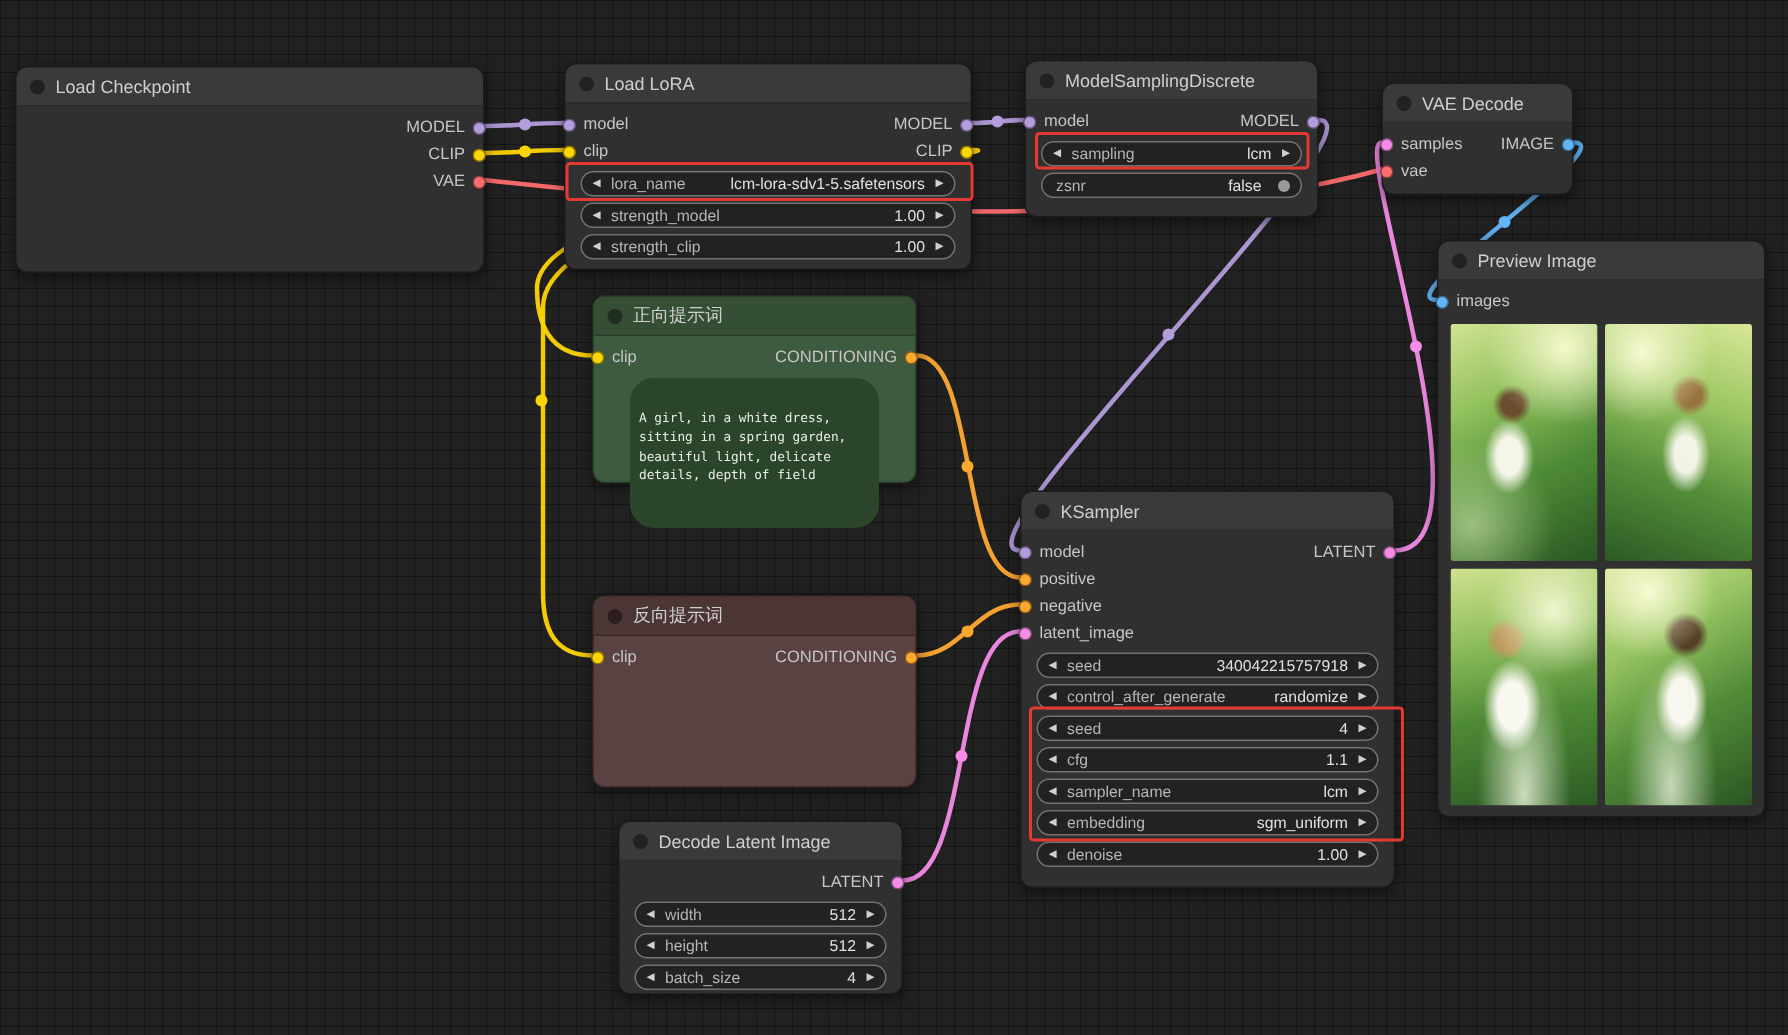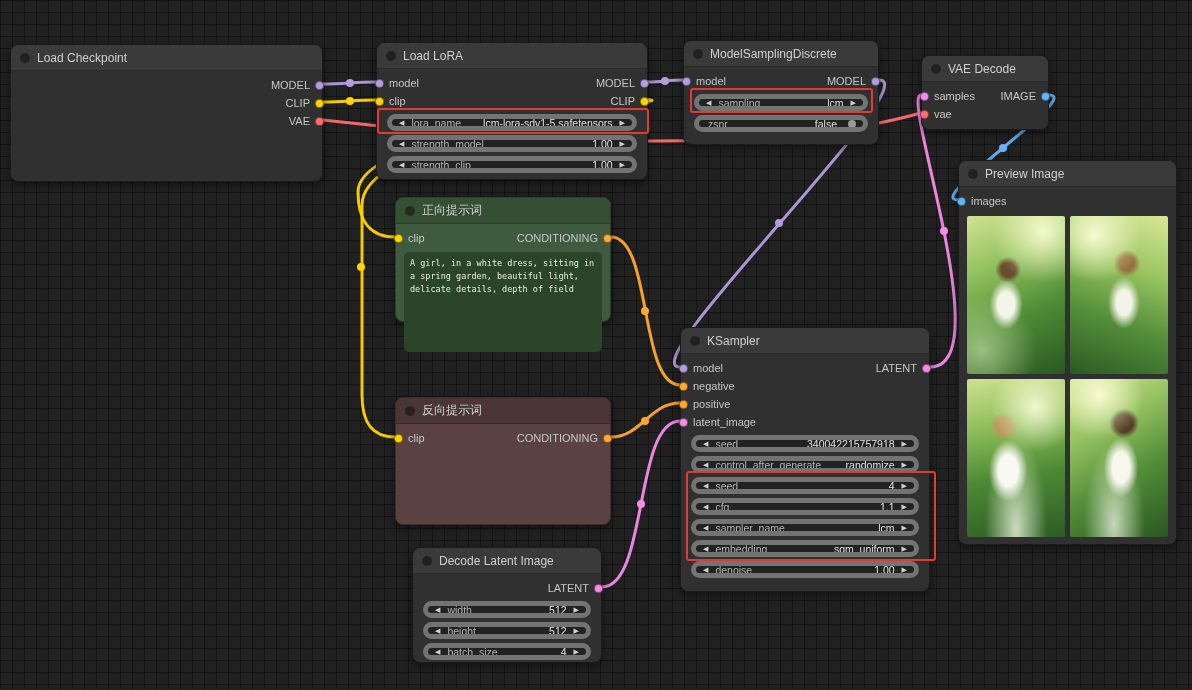--- a/index.html
+++ b/index.html
@@ -14,27 +14,27 @@
 .node-header{height:26px;display:flex;align-items:center;gap:7px;padding:0 9px;background:#3a3a3a;
   border-radius:8px 8px 0 0;border-bottom:1px solid rgba(0,0,0,.25)}
 .cdot{width:10px;height:10px;border-radius:50%;background:rgba(0,0,0,.42);flex:none}
 .node-title{font-size:12px;color:#cfcfcf;white-space:nowrap}
 .ports{padding-top:5px}
 .prow{position:relative;height:18px;display:flex;align-items:center;justify-content:space-between;padding:0 3px}
 .pin{display:flex;align-items:center;gap:5px;margin-left:-5px}
 .pout{display:flex;align-items:center;gap:5px;margin-right:-5px;margin-left:auto}
 .pdot{width:9px;height:9px;border-radius:50%;border:1px solid rgba(0,0,0,.45);flex:none}
 .plabel{font-size:11px;color:#c6c6c6;white-space:nowrap}
-.widget{height:17px;margin:4px 10px 0;background:#222;border:5px solid #737373;border-radius:9px;
+.widget{height:17px;margin:4px 10px 0;background:#222;border:1px solid #737373;border-radius:9px;
   display:flex;align-items:center;padding:0 7px;font-size:10.5px;color:#b5b5b5;white-space:nowrap;overflow:hidden}
 .warr{font-size:7px;color:#d0d0d0;line-height:1;flex:none}
 .wlabel{margin-left:7px}
 .wvalue{margin-left:auto;margin-right:7px;color:#e0e0e0}
 .tdot{width:8px;height:8px;border-radius:50%;background:#9a9a9a;margin-left:4px;flex:none}
-.textbox{margin:5px 8px 0;border-radius:5px;padding:5px 6px;font-family:"DejaVu Sans Mono",monospace;
+.textbox{margin:5px 24px 0;border-radius:16px;padding:21px 6px;font-family:"DejaVu Sans Mono",monospace;
   font-size:8.5px;line-height:1.5;color:#e9efe4;overflow:hidden}
 .n-green{background:#3f5b3f;border-color:#2a3f2a}
 .n-green .node-header{background:#344f34}
 .n-green .textbox{background:#2a452a;height:100px}
 .n-red{background:#5a4242;border-color:#3f2c2c}
 .n-red .node-header{background:#4c3535}
 .n-red .textbox{background:#402c2c;height:64px;color:#efe6e6}
 .hlbox{position:absolute;z-index:30;border:2px solid #e53935;border-radius:3px;pointer-events:none}
 .imggrid{display:grid;grid-template-columns:1fr 1fr;gap:5px;margin:6px 8px 0}
 .pimg{height:158px;border-radius:2px}
@@ -323,27 +323,27 @@
           <span class="plabel">model</span>
         </span>
         <span class="pout">
           <span class="plabel">LATENT</span>
           <span class="pdot" style="background: rgb(244, 140, 232);"></span>
         </span>
       </div>
       <div class="prow">
         <span class="pin">
           <span class="pdot" style="background: rgb(255, 169, 49);"></span>
+          <span class="plabel">positive</span>
+        </span>
+      </div>
+      <div class="prow">
+        <span class="pin">
+          <span class="pdot" style="background: rgb(255, 169, 49);"></span>
           <span class="plabel">negative</span>
-        </span>
-      </div>
-      <div class="prow">
-        <span class="pin">
-          <span class="pdot" style="background: rgb(255, 169, 49);"></span>
-          <span class="plabel">positive</span>
         </span>
       </div>
       <div class="prow">
         <span class="pin">
           <span class="pdot" style="background: rgb(244, 140, 232);"></span>
           <span class="plabel">latent_image</span>
         </span>
       </div>
     </div>
     <div class="widget">

